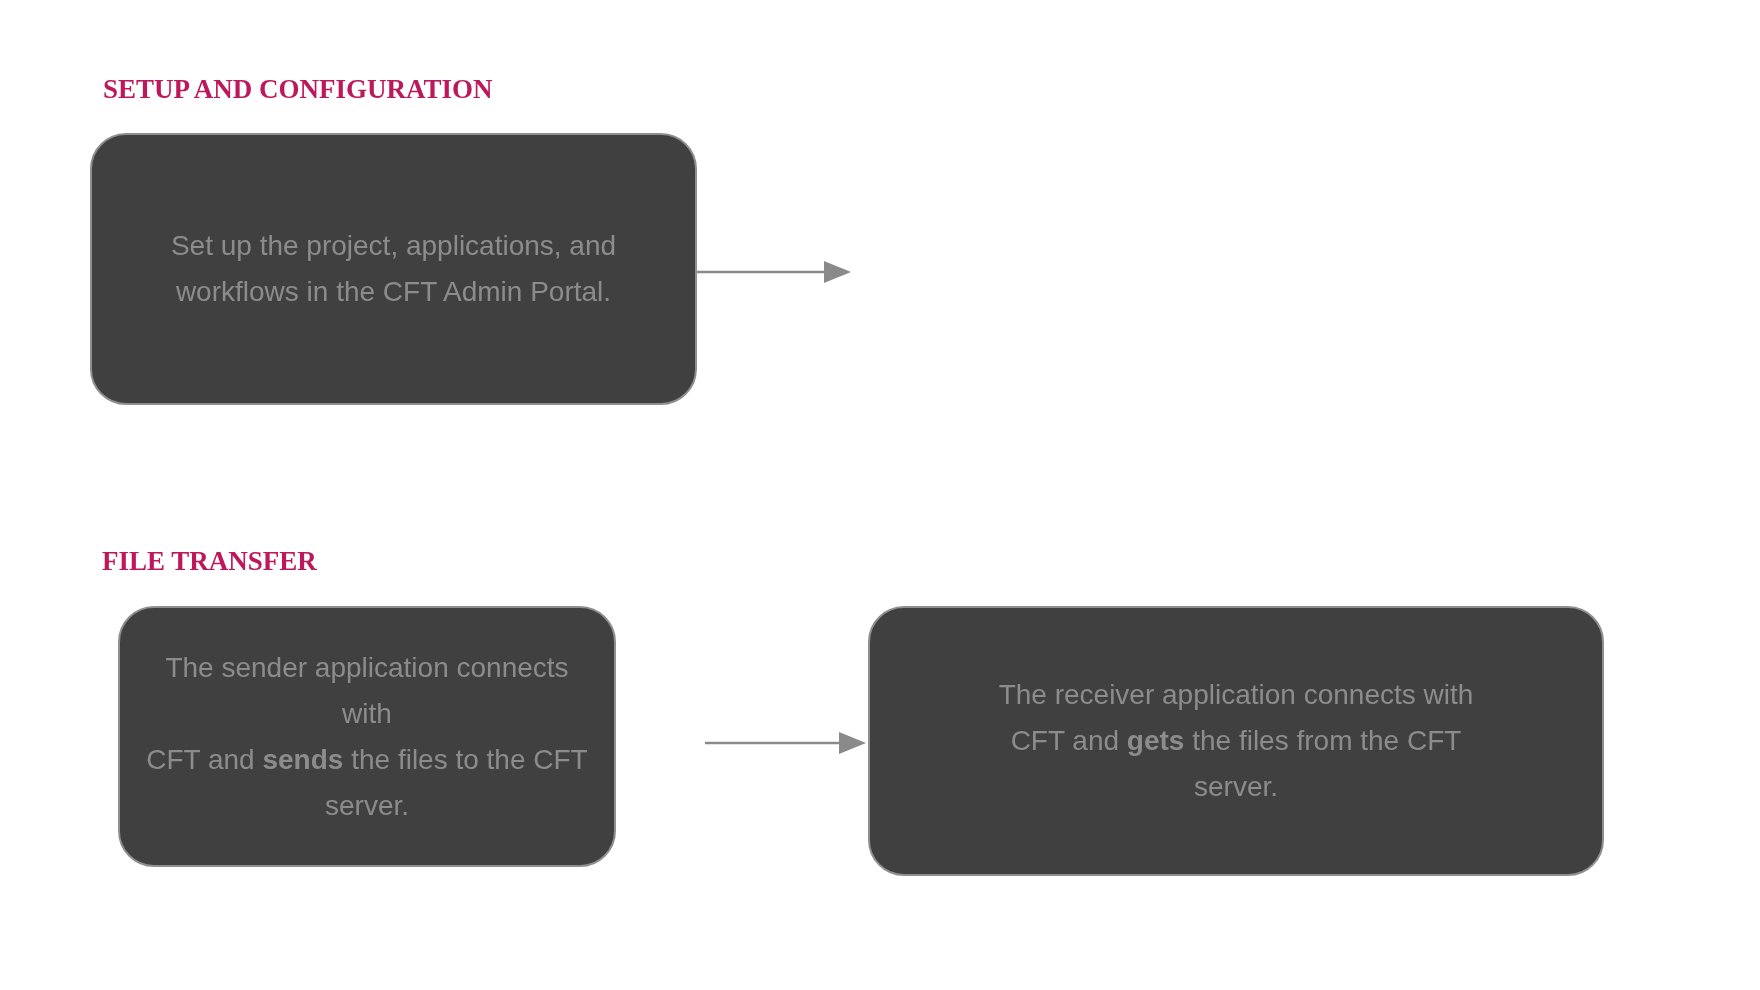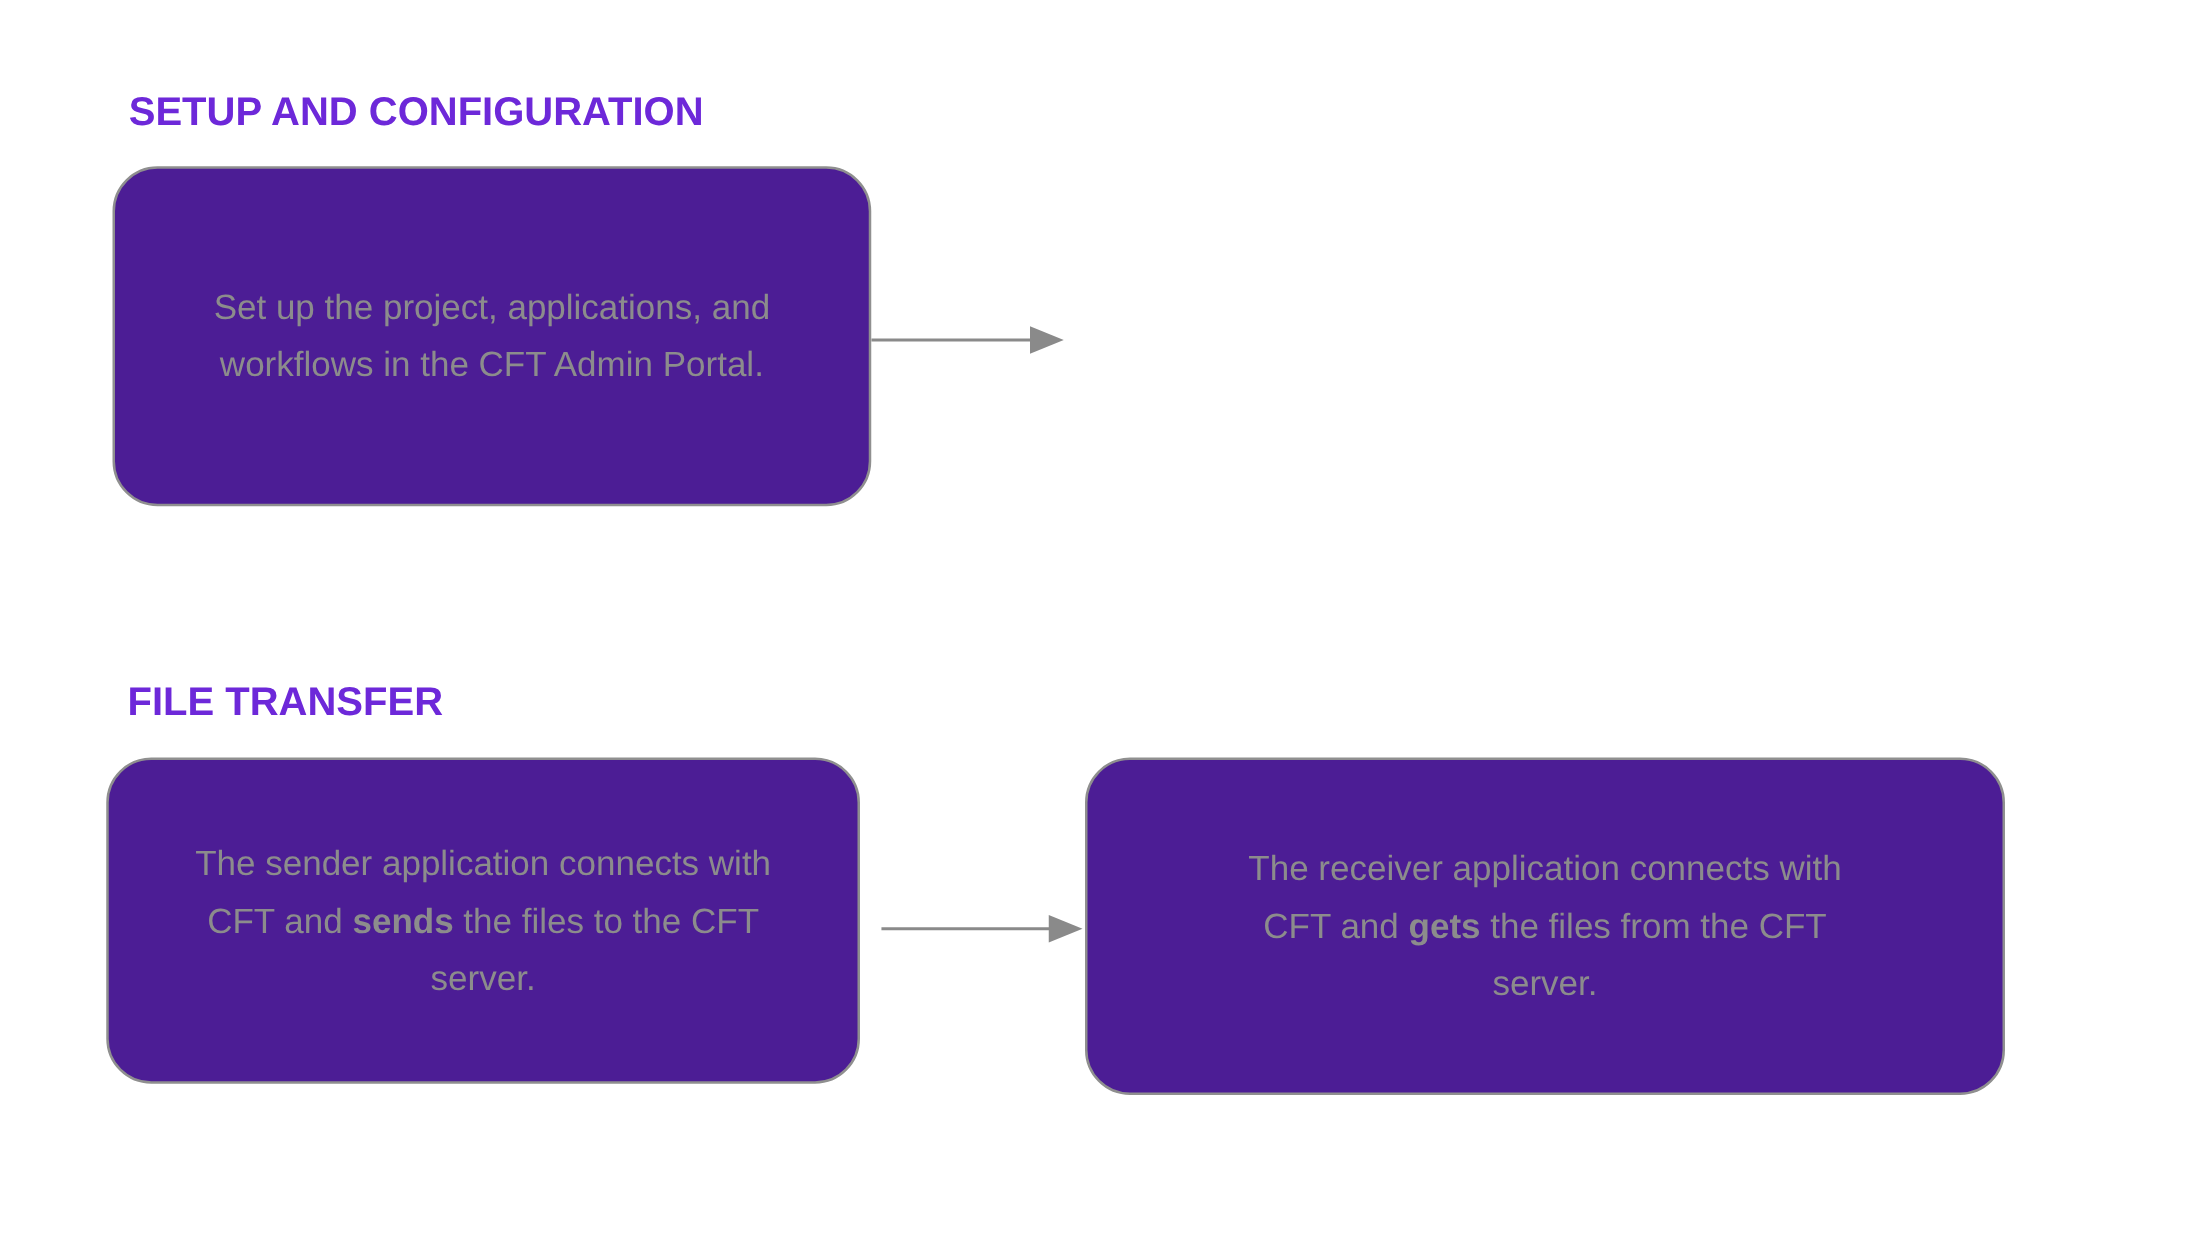--- a/index.html
+++ b/index.html
@@ -11,52 +11,53 @@
     position: relative;
     width: 1760px;
     height: 990px;
     background: #ffffff;
     overflow: hidden;
     font-family: "Liberation Sans", sans-serif;
   }
   .section-title {
     position: absolute;
     margin: 0;
-    font-size: 32px;
+    font-size: 27px;
     line-height: 34px;
     font-weight: bold;
-    color: #6d28d9;
+    color: #be185d;
     white-space: nowrap;
+    font-family: Liberation Serif, serif;
   }
   .section-title.setup { left: 103px; top: 72px; }
   .section-title.transfer { left: 102px; top: 544px; }
 
   .node {
     position: absolute;
     box-sizing: border-box;
-    background: #4c1d95;
+    background: #404040;
     border: 2px solid #8f8f8f;
     border-radius: 36px;
     display: flex;
     align-items: center;
     justify-content: center;
   }
   .node-text {
     white-space: pre-line;
     text-align: center;
     font-size: 28px;
     line-height: 46px;
     color: #8c8c8c;
     padding: 0 20px;
   }
   .node-text b { font-weight: bold; color: #8c8c8c; }
 
   .node.setup-left   { left: 90px;  top: 133px; width: 607px; height: 272px; }
   .node.setup-right  { left: 853px; top: 134px; width: 635px; height: 271px; }
-  .node.transfer-left  { left: 85px; top: 606px; width: 603px; height: 261px; }
+  .node.transfer-left  { left: 118px; top: 606px; width: 498px; height: 261px; }
   .node.transfer-right { left: 868px; top: 606px; width: 736px; height: 270px; }
 
   .arrow {
     position: absolute;
     display: block;
   }
   .arrow.a1 { left: 697px; top: 257px; }
   .arrow.a2 { left: 705px; top: 728px; }
 </style>
 </head>

